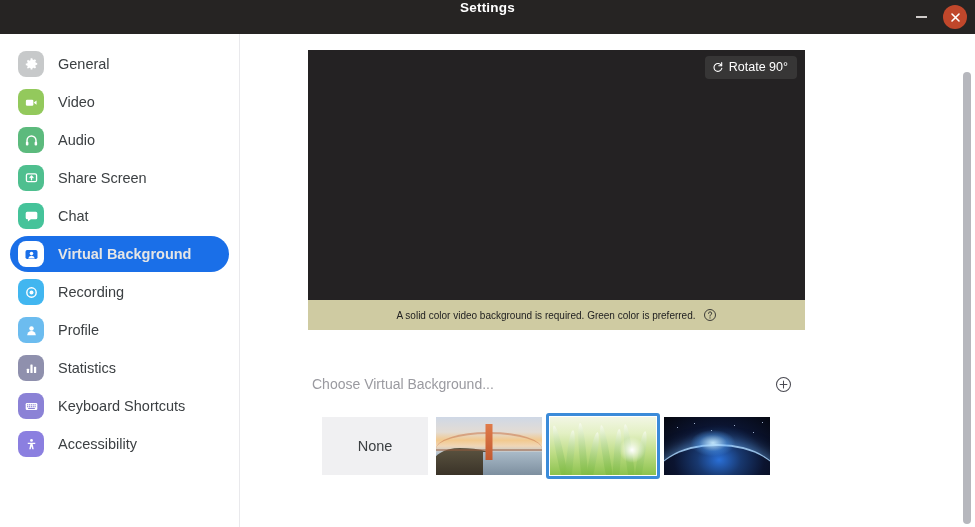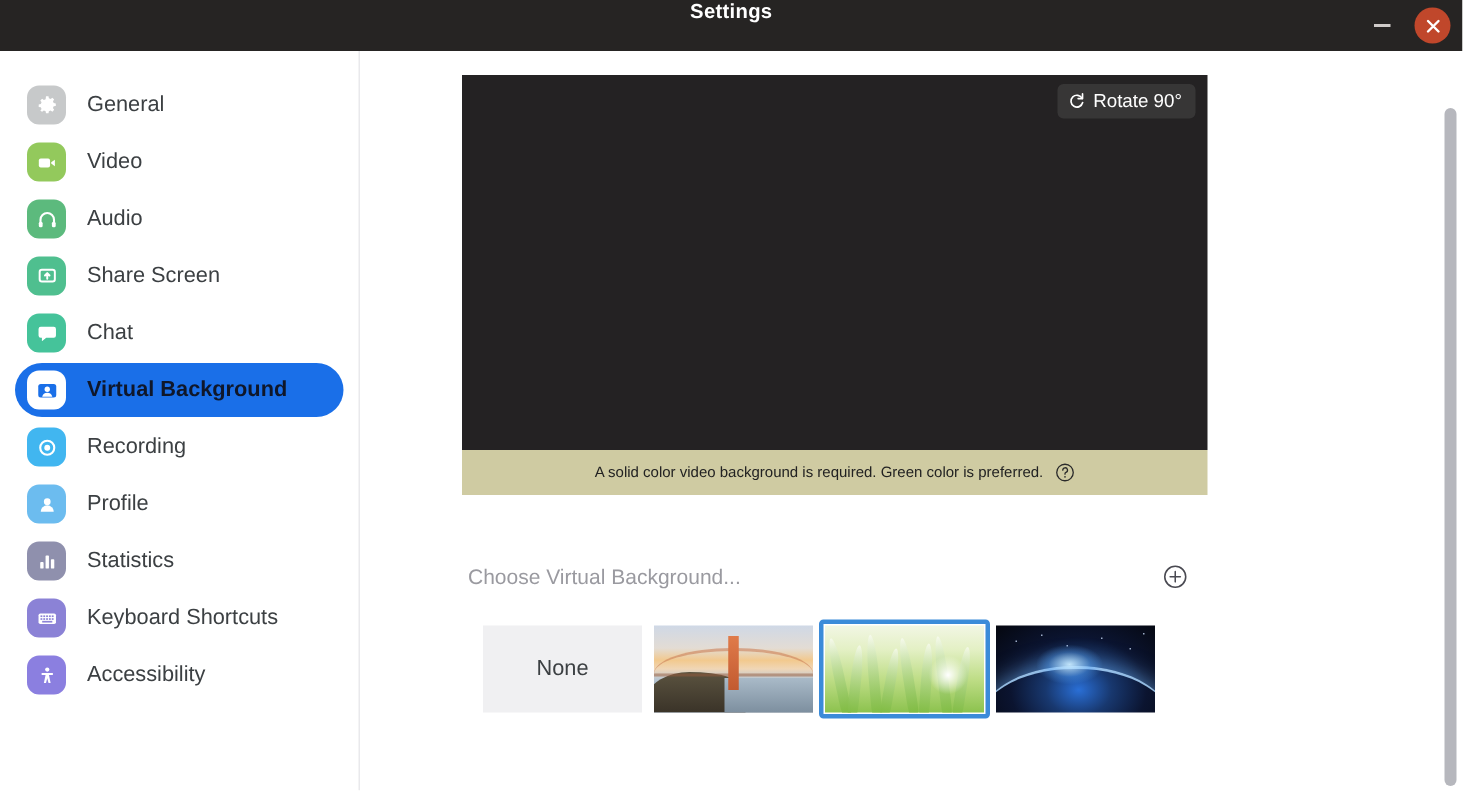--- a/index.html
+++ b/index.html
@@ -32,33 +32,33 @@
   }
   .win-min { color: #cfcbc9; }
   .win-min .bar { display:block; width: 11px; height: 1.6px; background: #cfcbc9; }
   .win-close { background: #c0472b; }
   .win-close svg { display: block; }
 
   
   .sidebar {
     position: absolute; left: 0; top: 34px; width: 240px; height: 493px;
     background: #ffffff; border-right: 1px solid #e9e9ec;
-    padding-top: 16px;
+    padding-top: 10px;
   }
   .side-item {
     position: relative;
     display: flex; align-items: center; gap: 14px;
     height: 36px; margin: 2px 10px; padding-left: 8px;
     border-radius: 18px; cursor: pointer;
   }
   .side-item.active { background: #1a6fe8; }
   .side-label {
     font-size: 14.5px; color: #3c4043; white-space: nowrap;
   }
-  .side-item.active .side-label { color: #0f172a; font-weight: bold; }
+  .side-item.active .side-label { color: #e5e5e5; font-weight: bold; }
   .side-icon {
     width: 26px; height: 26px; border-radius: 8px; flex: none;
     display: flex; align-items: center; justify-content: center;
   }
   .side-icon svg { display: block; }
 
   
   .content {
     position: absolute; left: 241px; top: 34px;
     width: 734px; height: 493px; background: #ffffff;

